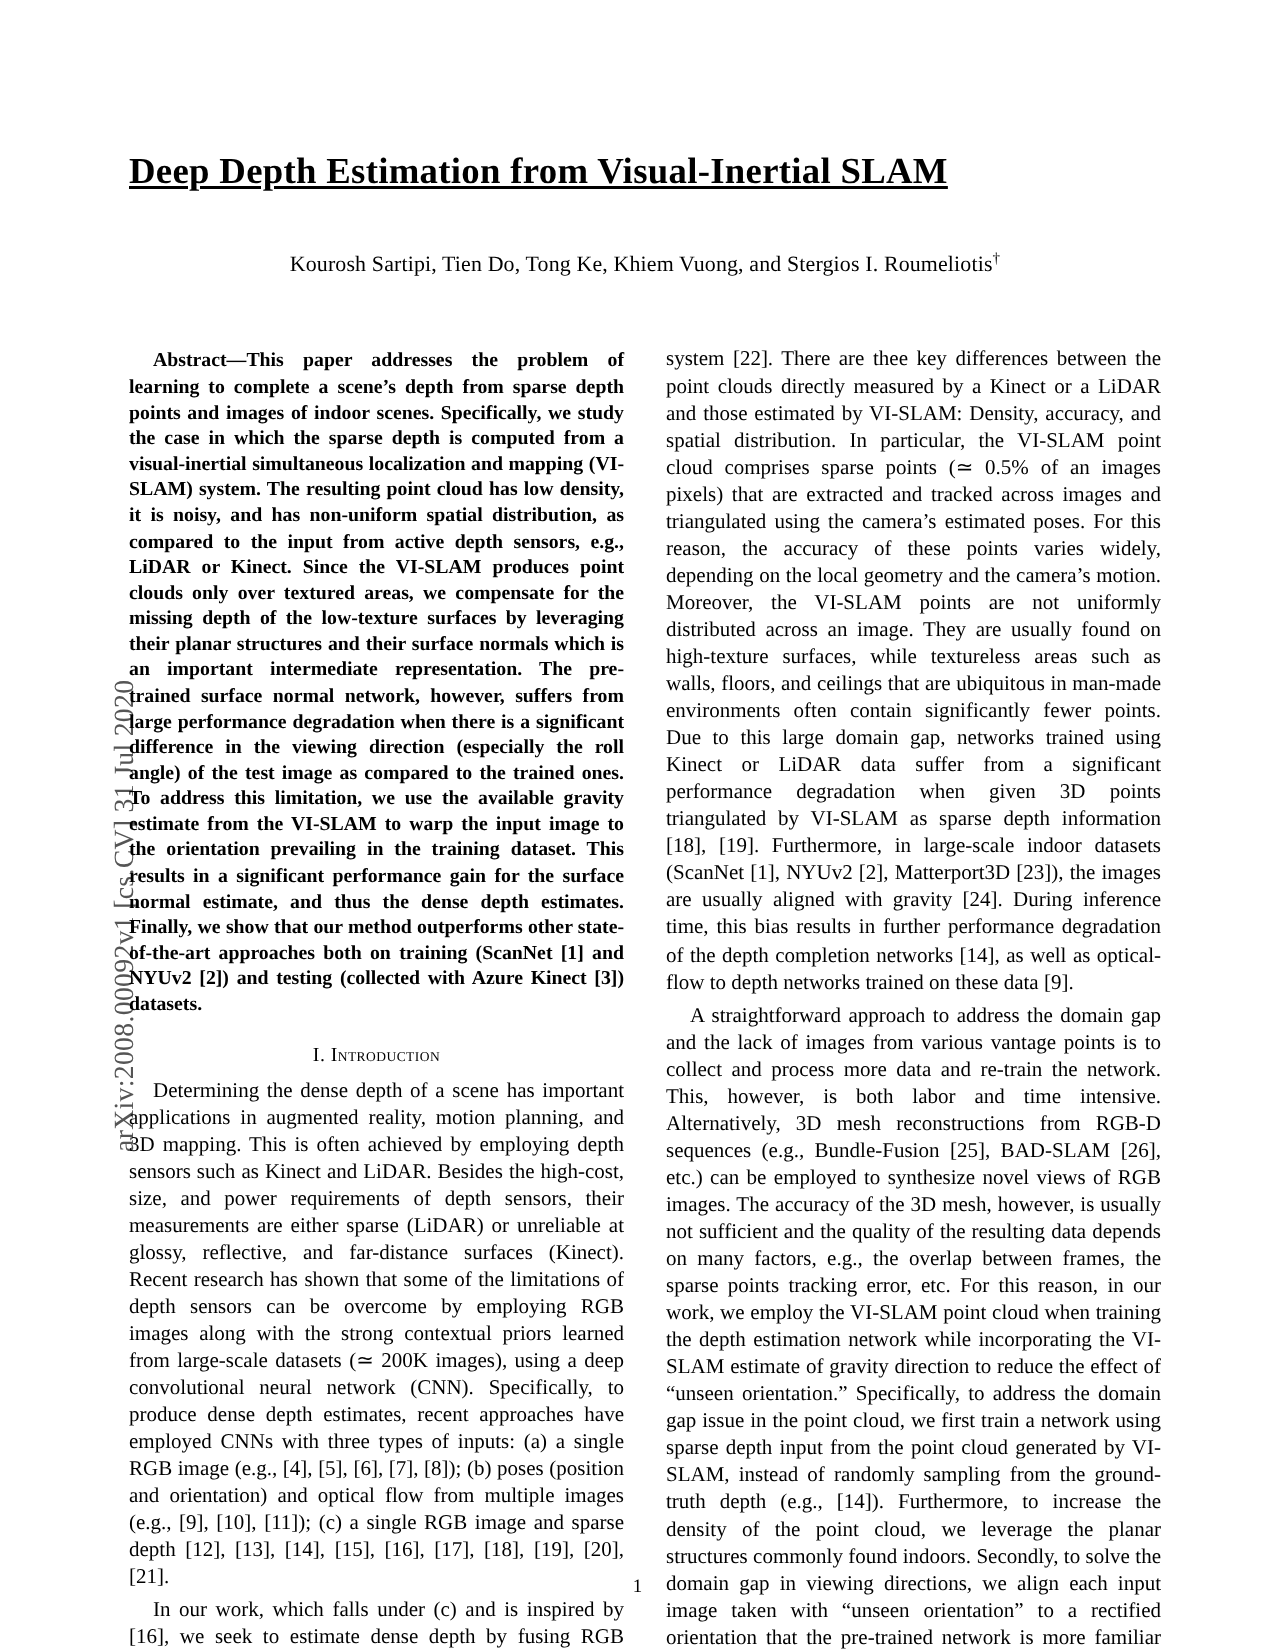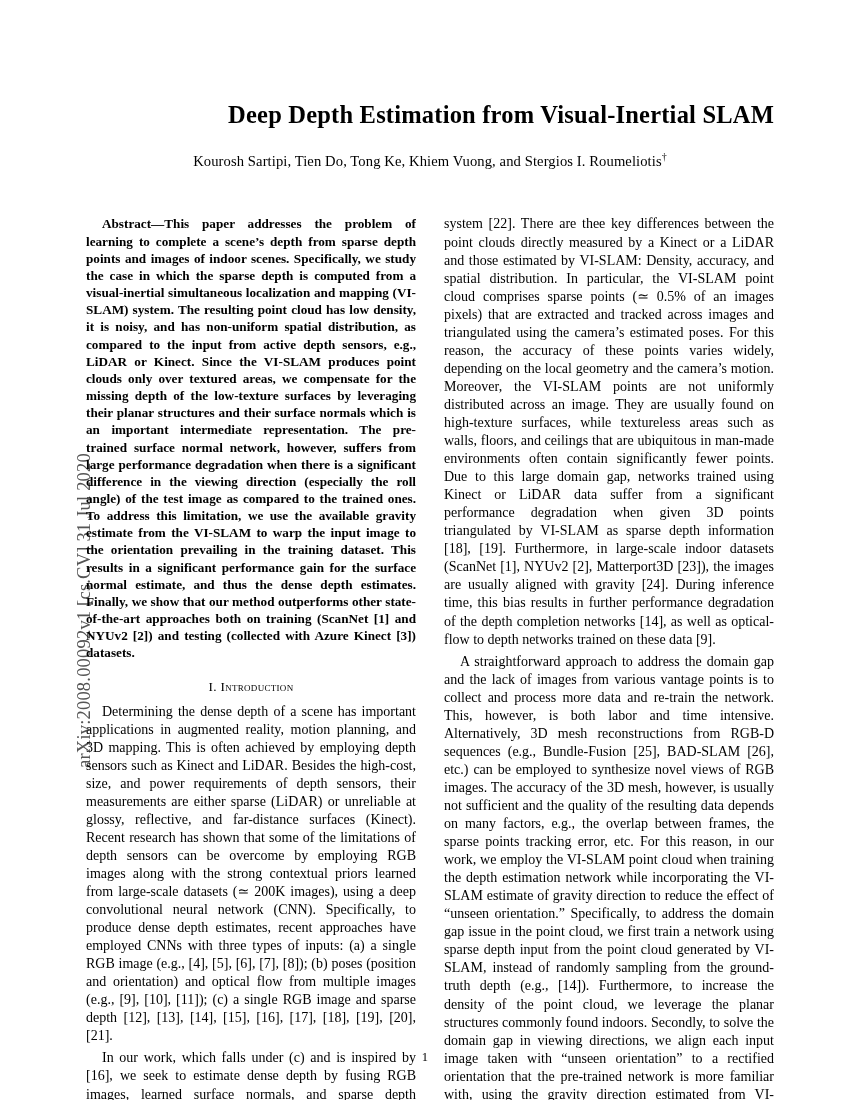--- a/index.html
+++ b/index.html
@@ -38,31 +38,32 @@
     text-align: center;
   }
   #content {
     position: absolute;
     left: 86px;
     top: 84px;
     width: 688px;
     height: 980px;
   }
   #title {
-    text-align: right;
+    text-align: left;
     font-size: 24.5px;
     font-weight: bold;
     letter-spacing: 0.2px;
     line-height: 1.25;
     margin: 16px 0 0 0;
+    text-decoration: underline;
   }
   #authors {
     text-align: center;
     font-size: 14.6px;
-    margin-top: 20px;
+    margin-top: 36px;
     letter-spacing: 0.1px;
   }
   #authors .dag {
     font-size: 10px;
     vertical-align: super;
   }
   #columns {
     margin-top: 46px;
     display: flex;
     gap: 28px;

